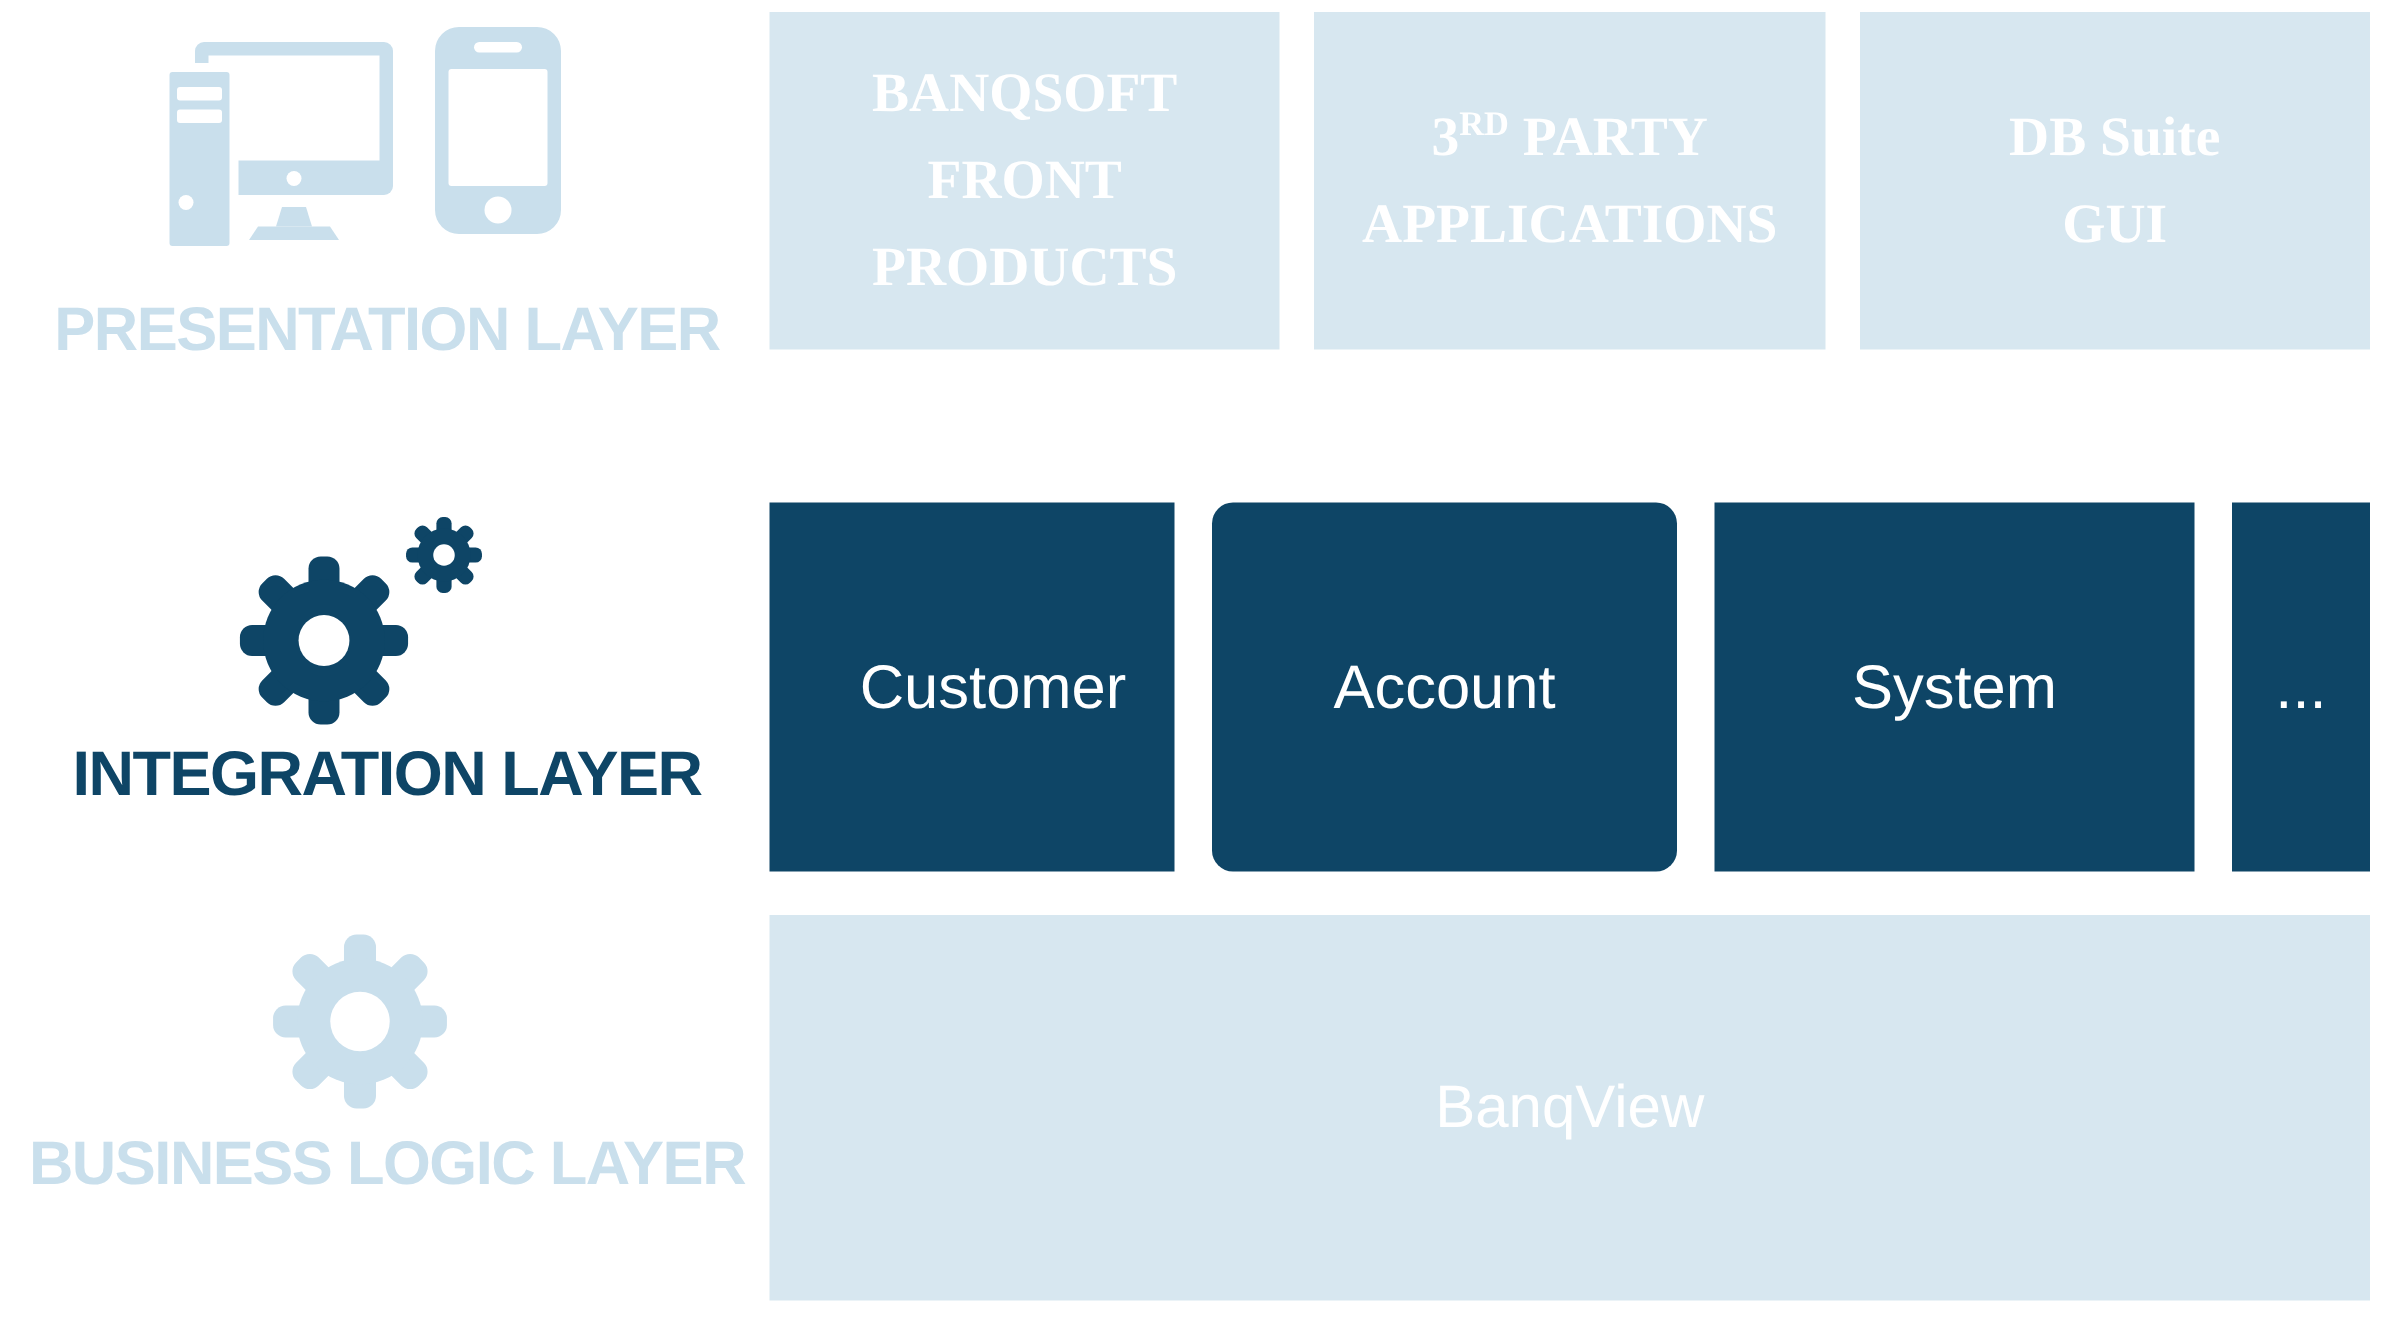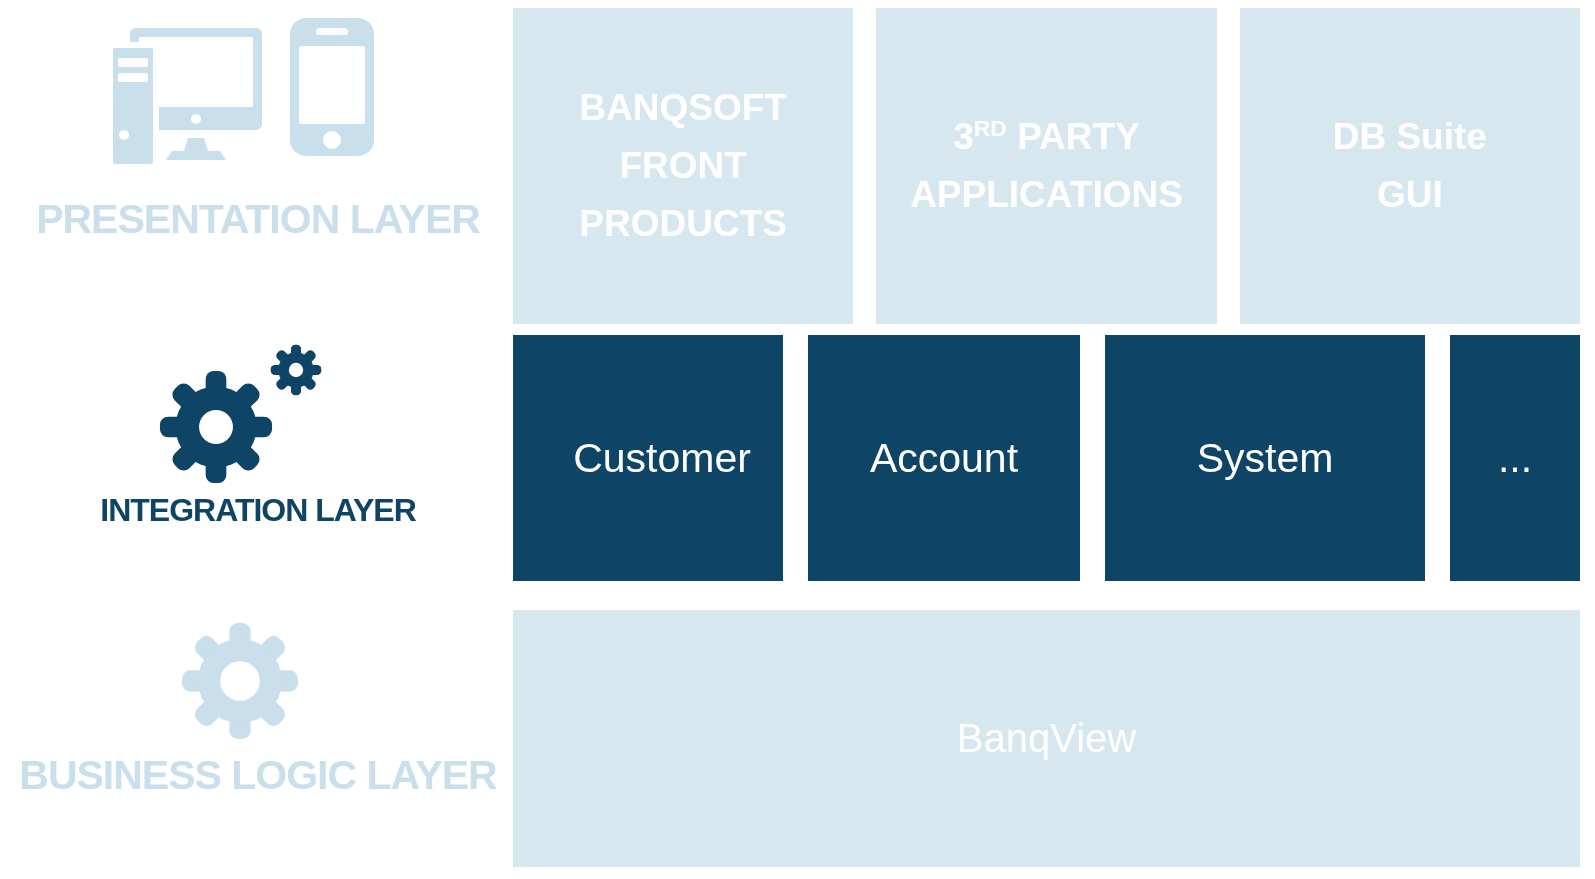--- a/index.html
+++ b/index.html
@@ -17,50 +17,50 @@
     background:#ffffff;
     overflow:hidden;
   }
   
   .left-label{
     position:absolute;left:12px;width:492px;
     text-align:center;font-weight:bold;
     letter-spacing:-1px;
   }
   .label-pale{color:var(--pale-blue-text);font-size:41px;line-height:55px;}
-  .label-dark{color:var(--dark-blue);font-size:32px;}
+  .label-dark{color:var(--dark-blue);font-size:42px;}
   .icon-abs{position:absolute;}
   .fill-pale{fill:var(--pale-blue-text);}
   .fill-dark{fill:var(--dark-blue);}
   
   .row{
     position:absolute;left:513px;width:1067px;
     display:flex;
   }
-  .row-top{top:8px;height:316px;gap:23px;}
+  .row-top{top:8px;height:225px;gap:23px;font-family:Liberation Serif, serif;}
   .row-mid{top:335px;height:246px;gap:25px;}
   .row-bottom{top:610px;height:257px;}
   .box{
     display:flex;align-items:center;justify-content:center;
     text-align:center;
   }
   .box-light{
     background:var(--light-blue-box);
     color:var(--white);
     font-weight:bold;font-size:37px;line-height:58px;
     flex:1;
   }
   .box-light sup{font-size:0.62em;vertical-align:super;line-height:0;}
   .box-dark{
     background:var(--dark-blue);
     color:var(--white);
     font-weight:normal;font-size:41px;
   }
   .svc-1{width:270px;padding-left:28px;}
-  .svc-2{width:272px;}
+  .svc-2{width:310px;border-radius:14px;}
   .svc-3{width:320px;}
   .svc-4{flex:1;}
   .box-banqview{
     background:var(--light-blue-box);
     color:var(--white);
     font-weight:normal;font-size:40px;
     width:100%;height:100%;
   }
 </style>
 </head>

